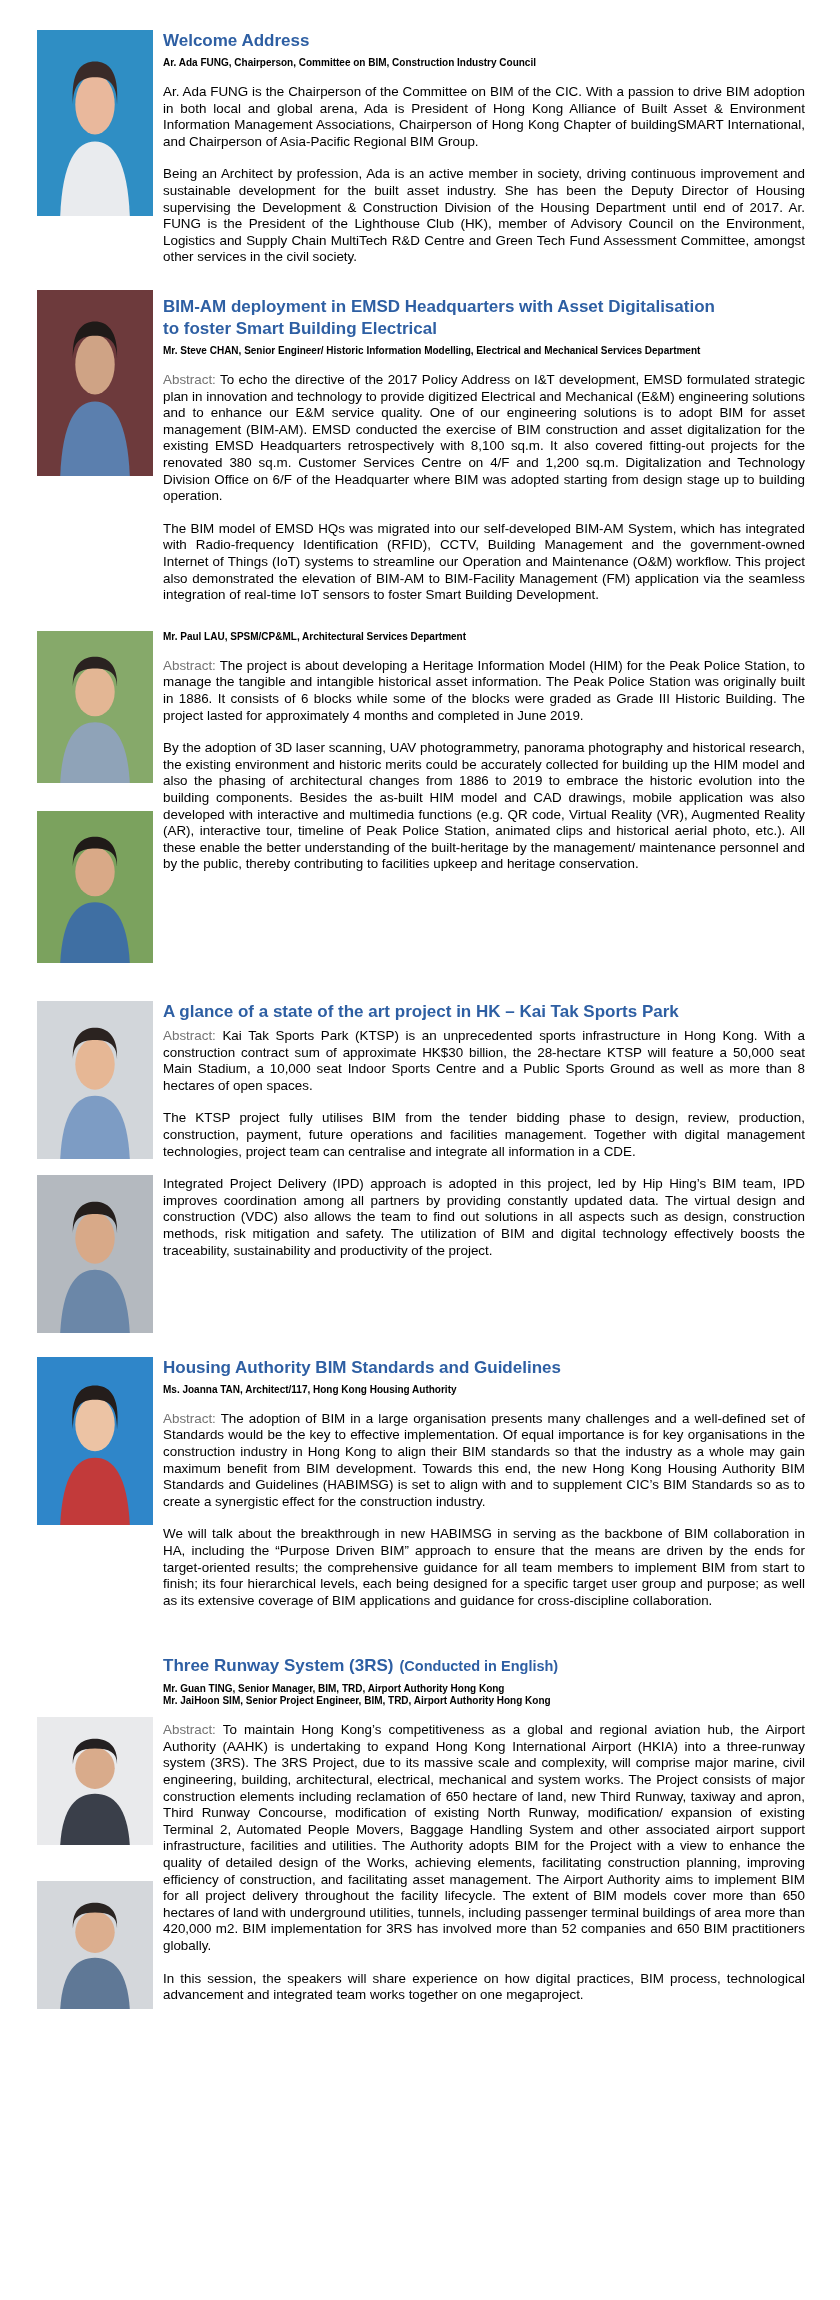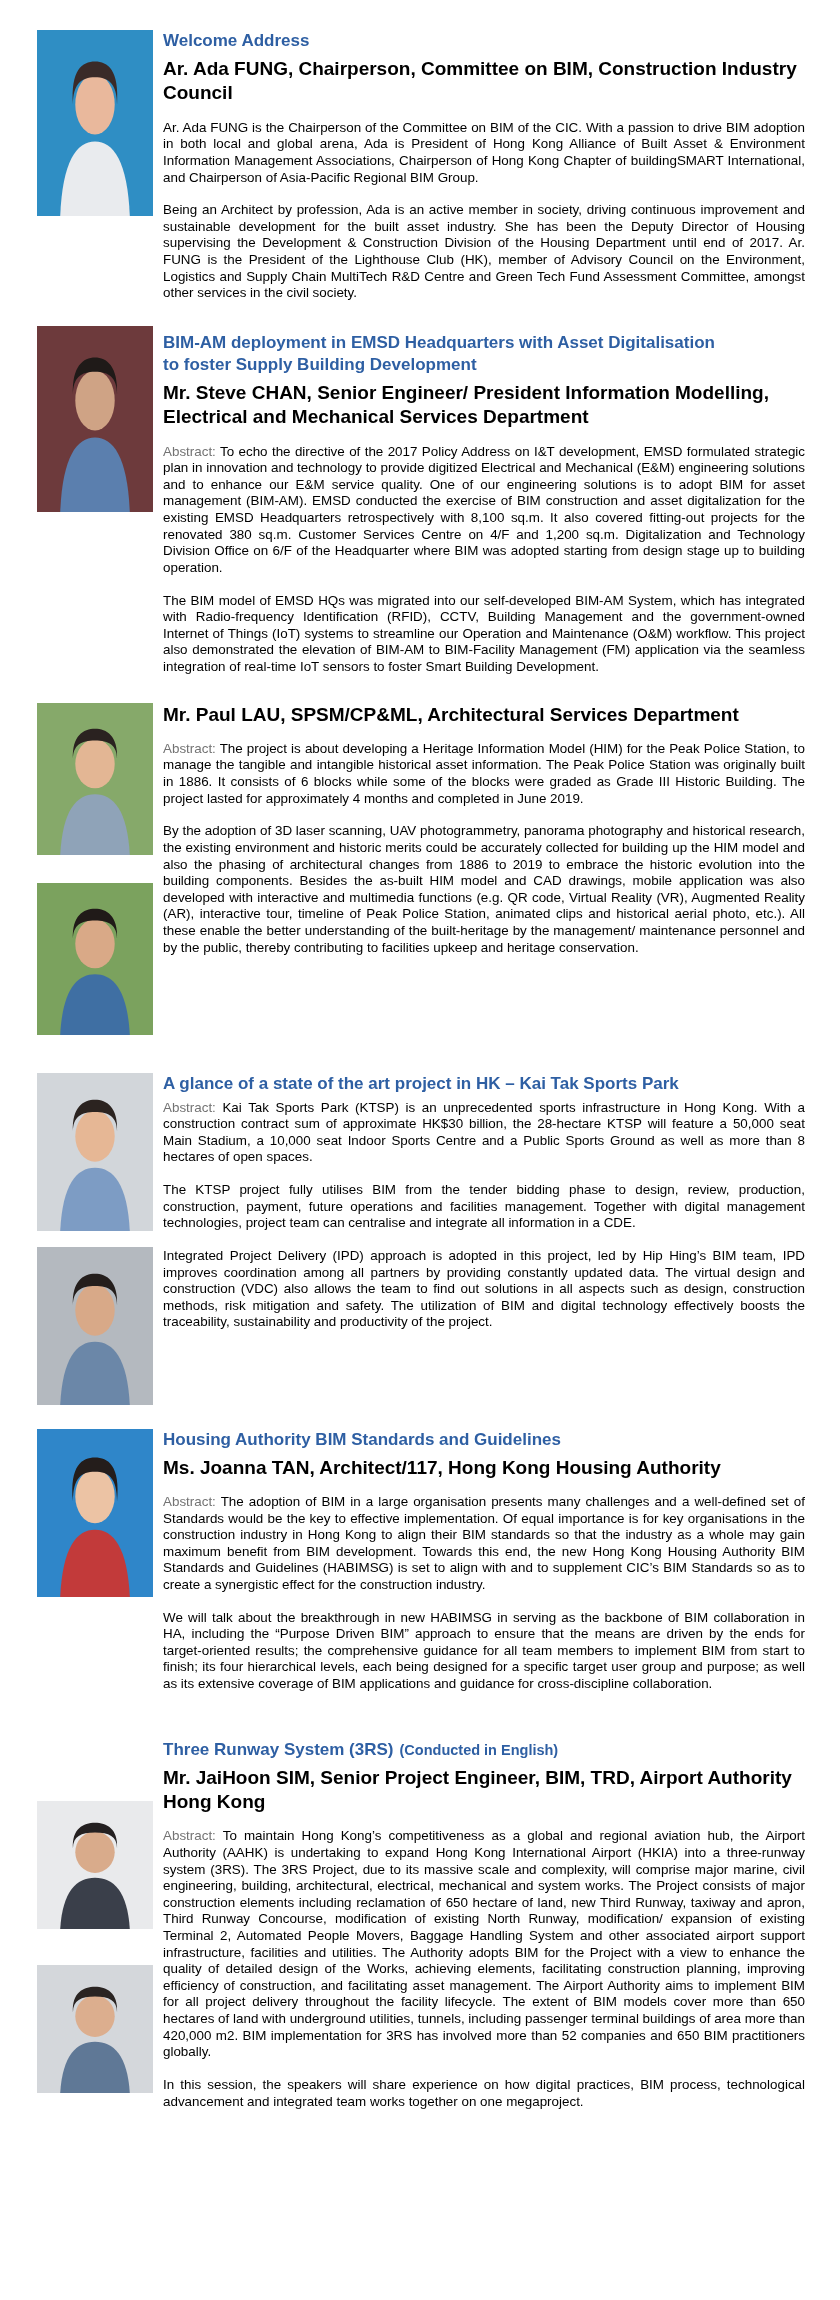--- a/index.html
+++ b/index.html
@@ -44,21 +44,21 @@
     margin:0 0 5px 0;
     font-size:17px;
     line-height:1.3;
     font-weight:bold;
     color:#2E5FA3;
   }
   .sec2 h2.title{max-width:560px;}
   .title-note{font-size:14.5px;margin-left:6px;}
   .speakers{margin:0 0 14px 0;}
   .speaker{
-    font-size:19px;
+    font-size:10px;
     line-height:1.28;
     font-weight:bold;
     color:#000000;
   }
   .text-col p{
     margin:0 0 16px 0;
     font-size:13.4px;
     line-height:1.24;
     text-align:justify;
   }
@@ -96,23 +96,23 @@
       <div class="photo" style="--p-bg: #6d3a3c; --p-hair: #1f1a18; --p-skin: #cfa385; --p-shirt: #5b7fae;">
         <svg viewBox="0 0 100 130" preserveAspectRatio="none">
           <rect class="p-bg" width="100" height="130"></rect>
           <path class="p-shirt" d="M50 78 C34 78 22 92 20 130 L80 130 C78 92 66 78 50 78 Z"></path>
           <ellipse class="p-skin" cx="50" cy="52" rx="17" ry="21"></ellipse>
           <path class="p-hair" d="M31 48 C30 28 40 22 50 22 C60 22 70 28 69 48 C69 36 62 32 50 32 C38 32 31 36 31 48 Z"></path>
         </svg>
       </div>
     </div>
     <div class="text-col">
-      <h2 class="title"><span>BIM-AM deployment in EMSD Headquarters with Asset Digitalisation to foster Supply Building Development</span></h2>
-      <div class="speakers">
-        <div class="speaker">Mr. Steve CHAN, Senior Engineer/ President Information Modelling, Electrical and Mechanical Services Department</div>
+      <h2 class="title"><span>BIM-AM deployment in EMSD Headquarters with Asset Digitalisation to foster Smart Building Electrical</span></h2>
+      <div class="speakers">
+        <div class="speaker">Mr. Steve CHAN, Senior Engineer/ Historic Information Modelling, Electrical and Mechanical Services Department</div>
       </div>
       <p><span class="abstract-label">Abstract:</span> <span>To echo the directive of the 2017 Policy Address on I&amp;T development, EMSD formulated strategic plan in innovation and technology to provide digitized Electrical and Mechanical (E&amp;M) engineering solutions and to enhance our E&amp;M service quality. One of our engineering solutions is to adopt BIM for asset management (BIM-AM). EMSD conducted the exercise of BIM construction and asset digitalization for the existing EMSD Headquarters retrospectively with 8,100 sq.m. It also covered fitting-out projects for the renovated 380 sq.m. Customer Services Centre on 4/F and 1,200 sq.m. Digitalization and Technology Division Office on 6/F of the Headquarter where BIM was adopted starting from design stage up to building operation.</span></p>
       <p><span>The BIM model of EMSD HQs was migrated into our self-developed BIM-AM System, which has integrated with Radio-frequency Identification (RFID), CCTV, Building Management and the government-owned Internet of Things (IoT) systems to streamline our Operation and Maintenance (O&amp;M) workflow. This project also demonstrated the elevation of BIM-AM to BIM-Facility Management (FM) application via the seamless integration of real-time IoT sensors to foster Smart Building Development.</span></p>
     </div>
   </section>
 
   <section class="session sec3">
     <div class="photo-col">
       <div class="photo" style="--p-bg: #86a96a; --p-hair: #2a2220; --p-skin: #e3b694; --p-shirt: #8fa3b8;">
         <svg viewBox="0 0 100 130" preserveAspectRatio="none">
@@ -203,20 +203,21 @@
           <rect class="p-bg" width="100" height="130"></rect>
           <path class="p-shirt" d="M50 78 C34 78 22 92 20 130 L80 130 C78 92 66 78 50 78 Z"></path>
           <ellipse class="p-skin" cx="50" cy="52" rx="17" ry="21"></ellipse>
           <path class="p-hair" d="M31 48 C30 28 40 22 50 22 C60 22 70 28 69 48 C69 36 62 32 50 32 C38 32 31 36 31 48 Z"></path>
         </svg>
       </div>
     </div>
     <div class="text-col">
       <h2 class="title"><span>Three Runway System (3RS)</span><span class="title-note">(Conducted in English)</span></h2>
       <div class="speakers">
+        <div class="speaker">Mr. Guan TING, Senior Manager, BIM, TRD, Airport Authority Hong Kong</div>
         <div class="speaker">Mr. JaiHoon SIM, Senior Project Engineer, BIM, TRD, Airport Authority Hong Kong</div>
       </div>
       <p><span class="abstract-label">Abstract:</span> <span>To maintain Hong Kong’s competitiveness as a global and regional aviation hub, the Airport Authority (AAHK) is undertaking to expand Hong Kong International Airport (HKIA) into a three-runway system (3RS). The 3RS Project, due to its massive scale and complexity, will comprise major marine, civil engineering, building, architectural, electrical, mechanical and system works. The Project consists of major construction elements including reclamation of 650 hectare of land, new Third Runway, taxiway and apron, Third Runway Concourse, modification of existing North Runway, modification/ expansion of existing Terminal 2, Automated People Movers, Baggage Handling System and other associated airport support infrastructure, facilities and utilities. The Authority adopts BIM for the Project with a view to enhance the quality of detailed design of the Works, achieving elements, facilitating construction planning, improving efficiency of construction, and facilitating asset management. The Airport Authority aims to implement BIM for all project delivery throughout the facility lifecycle. The extent of BIM models cover more than 650 hectares of land with underground utilities, tunnels, including passenger terminal buildings of area more than 420,000 m2. BIM implementation for 3RS has involved more than 52 companies and 650 BIM practitioners globally.</span></p>
       <p><span>In this session, the speakers will share experience on how digital practices, BIM process, technological advancement and integrated team works together on one megaproject.</span></p>
     </div>
   </section>
 
 </div>
 
 </body></html>

